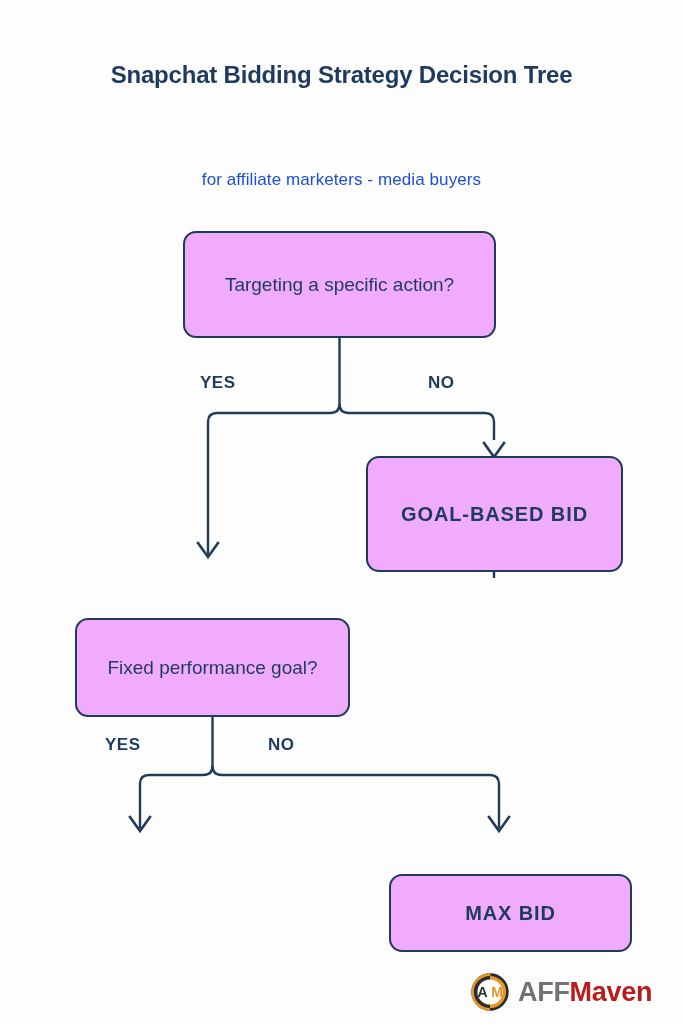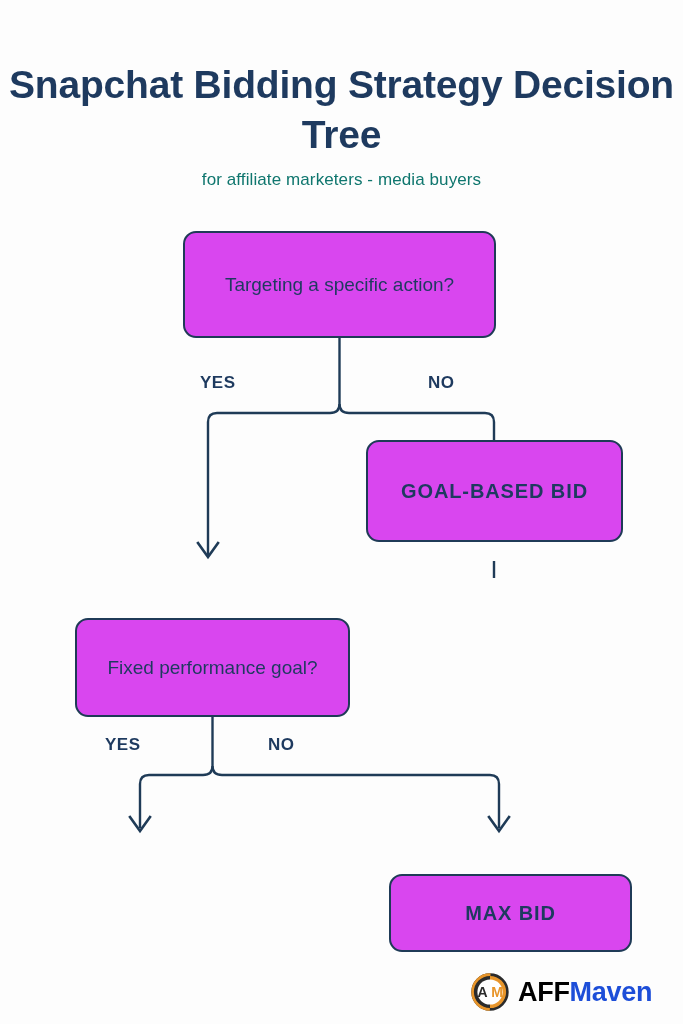--- a/index.html
+++ b/index.html
@@ -19,45 +19,45 @@
     overflow: hidden;
   }
 
   
   #title {
     position: absolute;
     left: 0;
     top: 60px;
     width: 683px;
     text-align: center;
-    font-size: 39px;
+    font-size: 24px;
     font-weight: bold;
     line-height: 1.28;
     letter-spacing: -0.2px;
     color: #1e3a5f;
   }
 
   #subtitle {
     position: absolute;
     left: 0;
     top: 170px;
     width: 683px;
     text-align: center;
     font-size: 17px;
     font-weight: 400;
     letter-spacing: 0.1px;
-    color: #0f766e;
+    color: #1d4ed8;
   }
 
   
   .node {
     position: absolute;
     border: 2.4px solid #1f3b57;
     border-radius: 13px;
-    background: #d946ef;
+    background: #f0abfc;
     display: flex;
     align-items: center;
     justify-content: center;
     text-align: center;
     color: #1e3a5f;
   }
 
   .node-question {
     font-size: 19px;
     font-weight: 400;
@@ -65,21 +65,21 @@
   }
 
   .node-terminal {
     font-size: 20px;
     font-weight: bold;
     letter-spacing: 0.9px;
     line-height: 1.3;
   }
 
   #node-root       { left: 183px; top: 231px; width: 313px; height: 107px; }
-  #node-goal-based { left: 366px; top: 440px; width: 257px; height: 102px; }
+  #node-goal-based { left: 366px; top: 456px; width: 257px; height: 116px; }
   #node-fixed      { left: 75px;  top: 618px; width: 275px; height: 99px;  }
   #node-auto-bid   { left: 49px;  top: 847px; width: 230px; height: 78px;  }
   #node-max-bid    { left: 389px; top: 874px; width: 243px; height: 78px;  }
 
   
   .branch-label {
     position: absolute;
     font-size: 17px;
     font-weight: bold;
     letter-spacing: 0.5px;
@@ -130,22 +130,22 @@
   }
 
   #logo-text {
     font-size: 27px;
     font-weight: bold;
     letter-spacing: -0.3px;
     line-height: 1;
     white-space: nowrap;
   }
 
-  #logo-text .aff   { color: #000000; }
-  #logo-text .maven { color: #1d4ed8; text-align: right; }
+  #logo-text .aff   { color: #737373; }
+  #logo-text .maven { color: #b91c1c; text-align: right; }
 </style>
 </head>
 <body>
 
 <div id="canvas">
 
   <div id="title">Snapchat Bidding Strategy Decision Tree</div>
   <div id="subtitle">for affiliate marketers - media buyers</div>
 
   <svg id="connectors" viewBox="0 0 683 1024" xmlns="http://www.w3.org/2000/svg">

